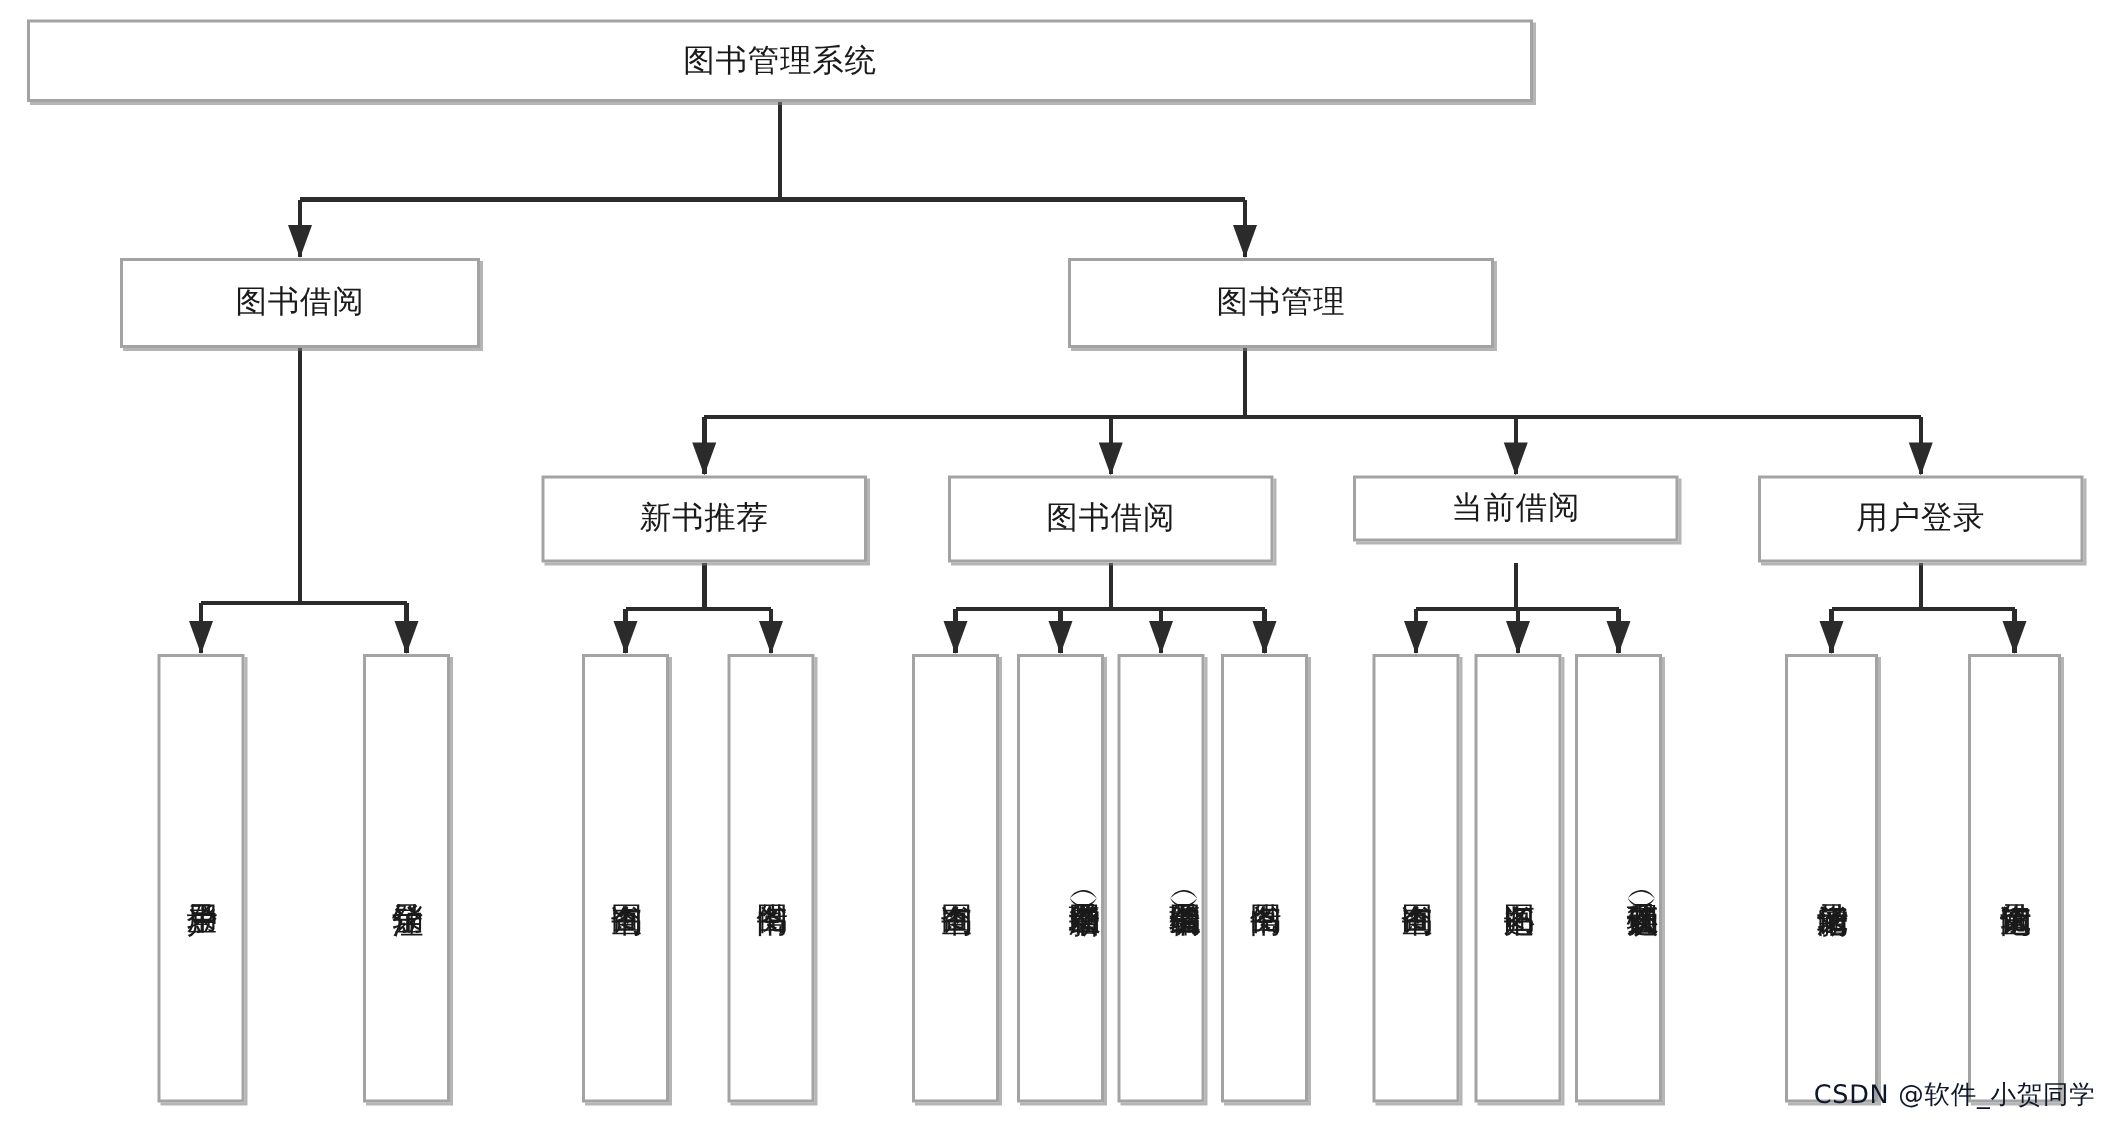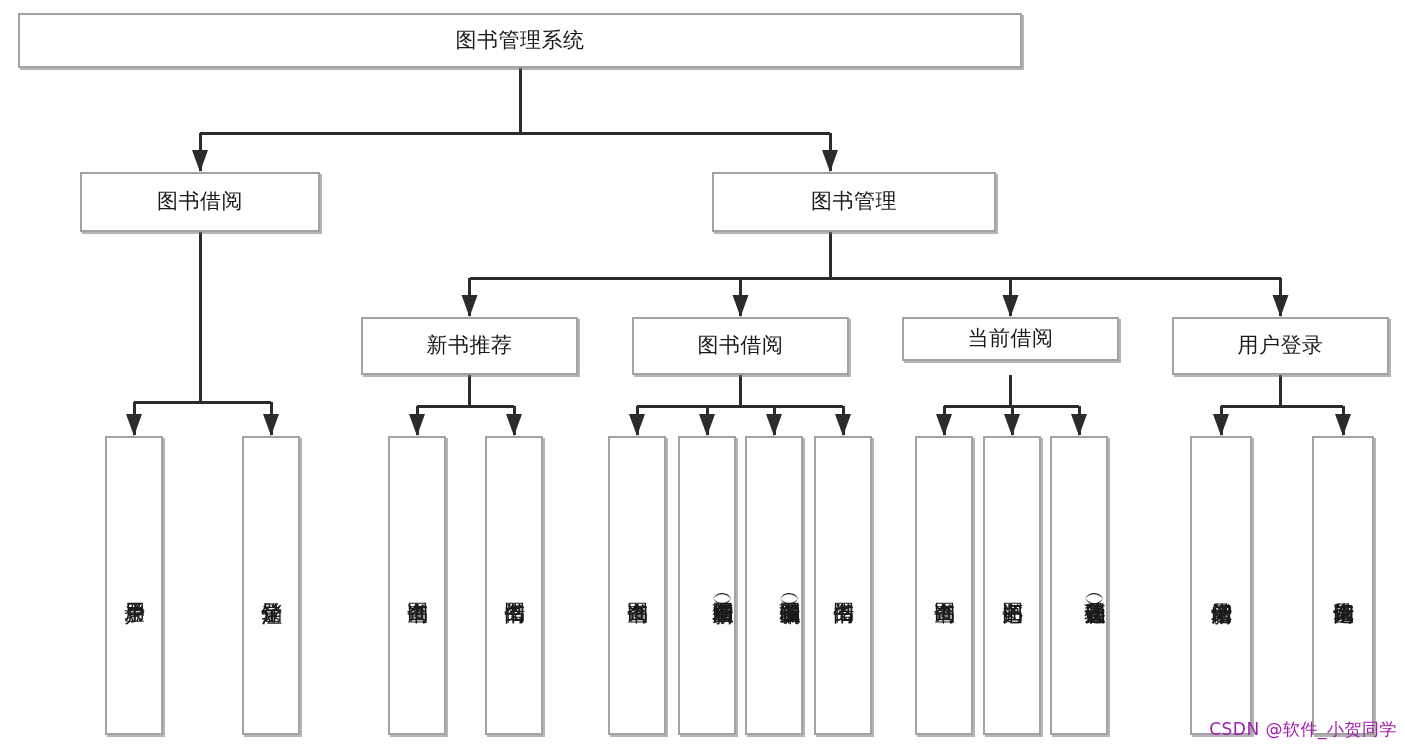--- a/index.html
+++ b/index.html
@@ -71,21 +71,21 @@
     top: 0;
     width: 1405px;
     height: 747px;
     pointer-events: none;
   }
   #watermark {
     position: absolute;
     right: 8px;
     bottom: 6px;
     font-size: 17px;
-    color: #a21caf;
+    color: #0f172a;
     letter-spacing: 0.5px;
     white-space: nowrap;
     font-family: "DejaVu Sans", "Liberation Sans", sans-serif;
   }
 </style>
 </head>
 <body>
 
 <div id="diagram-root">
   <svg id="connector-layer" width="1405" height="747" viewBox="0 0 1405 747">

